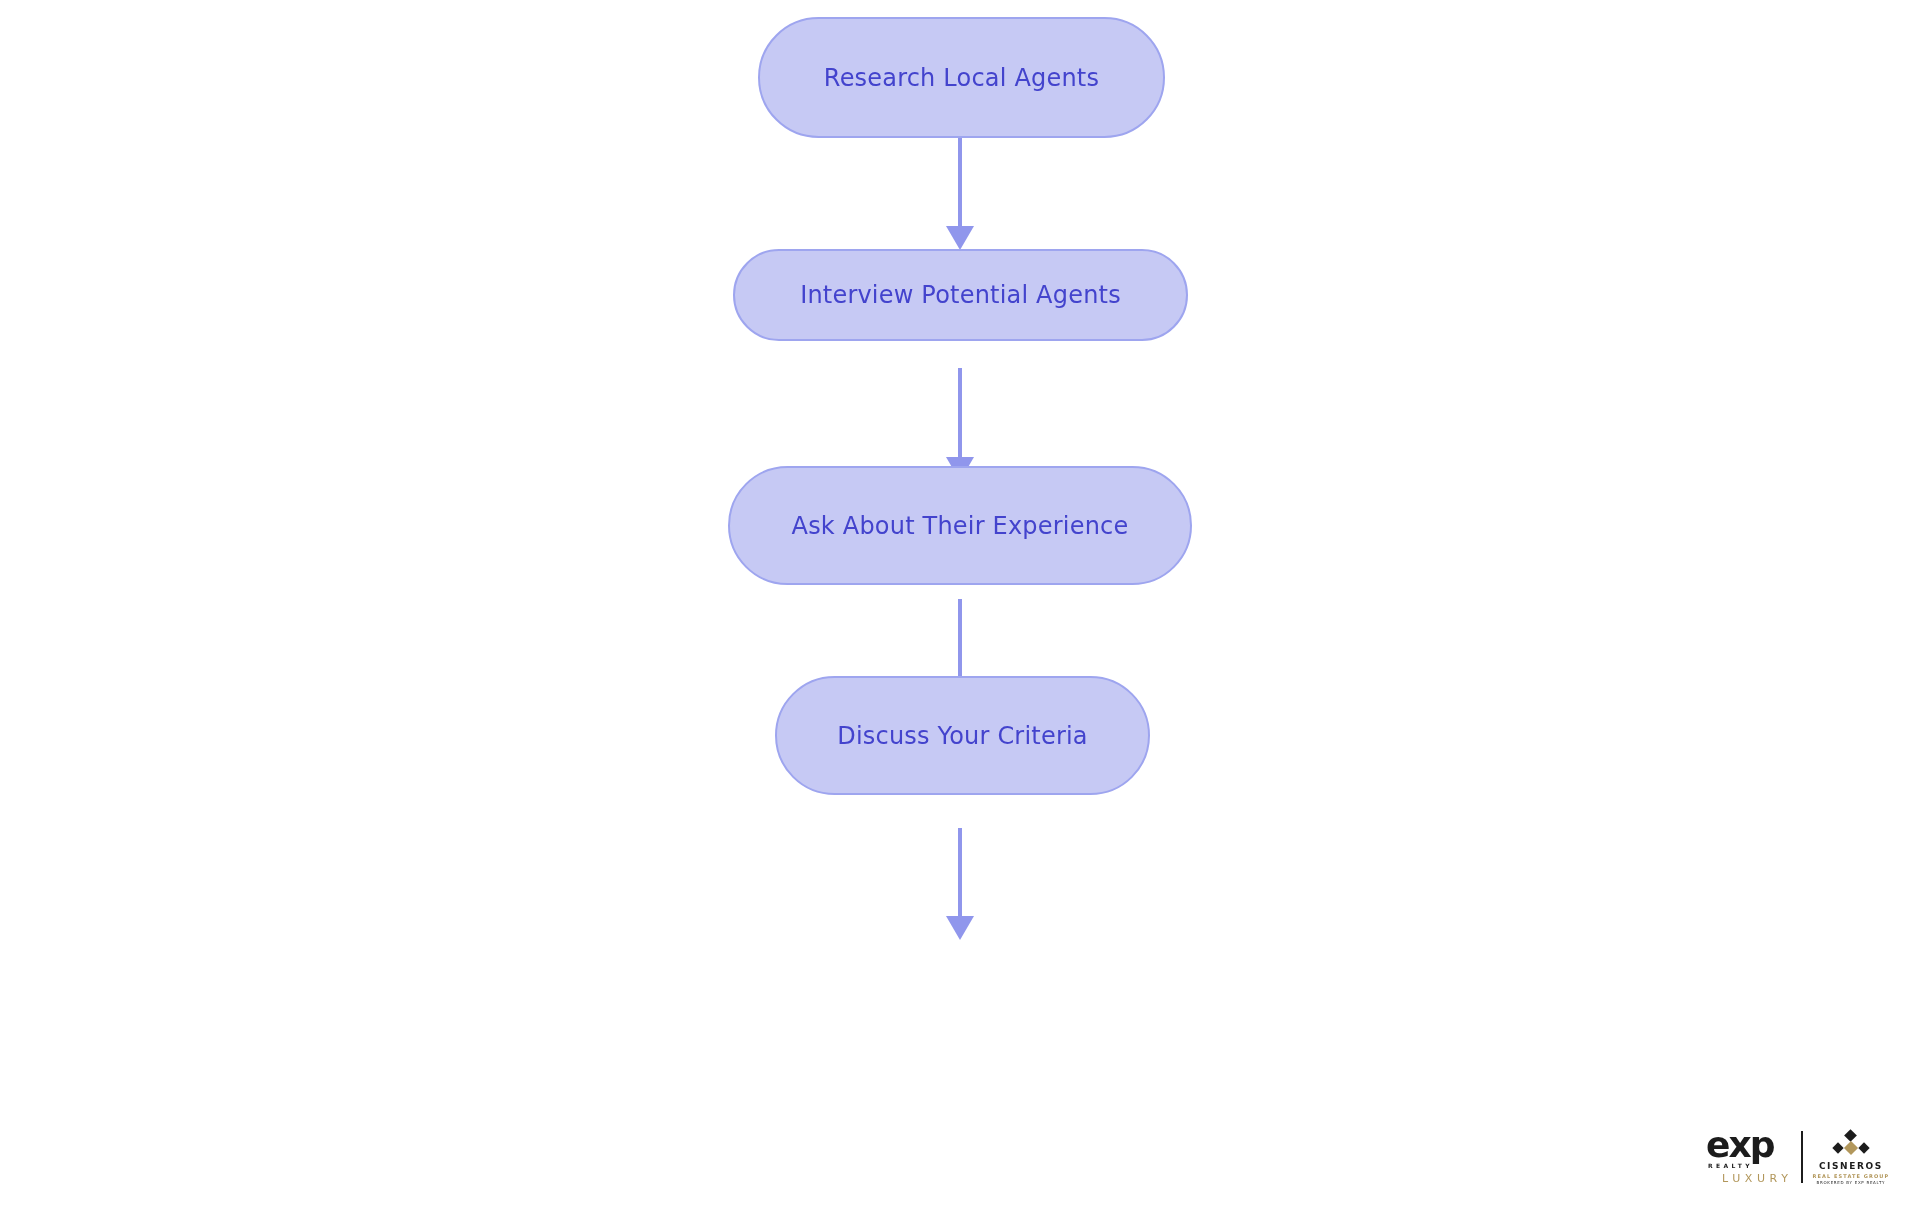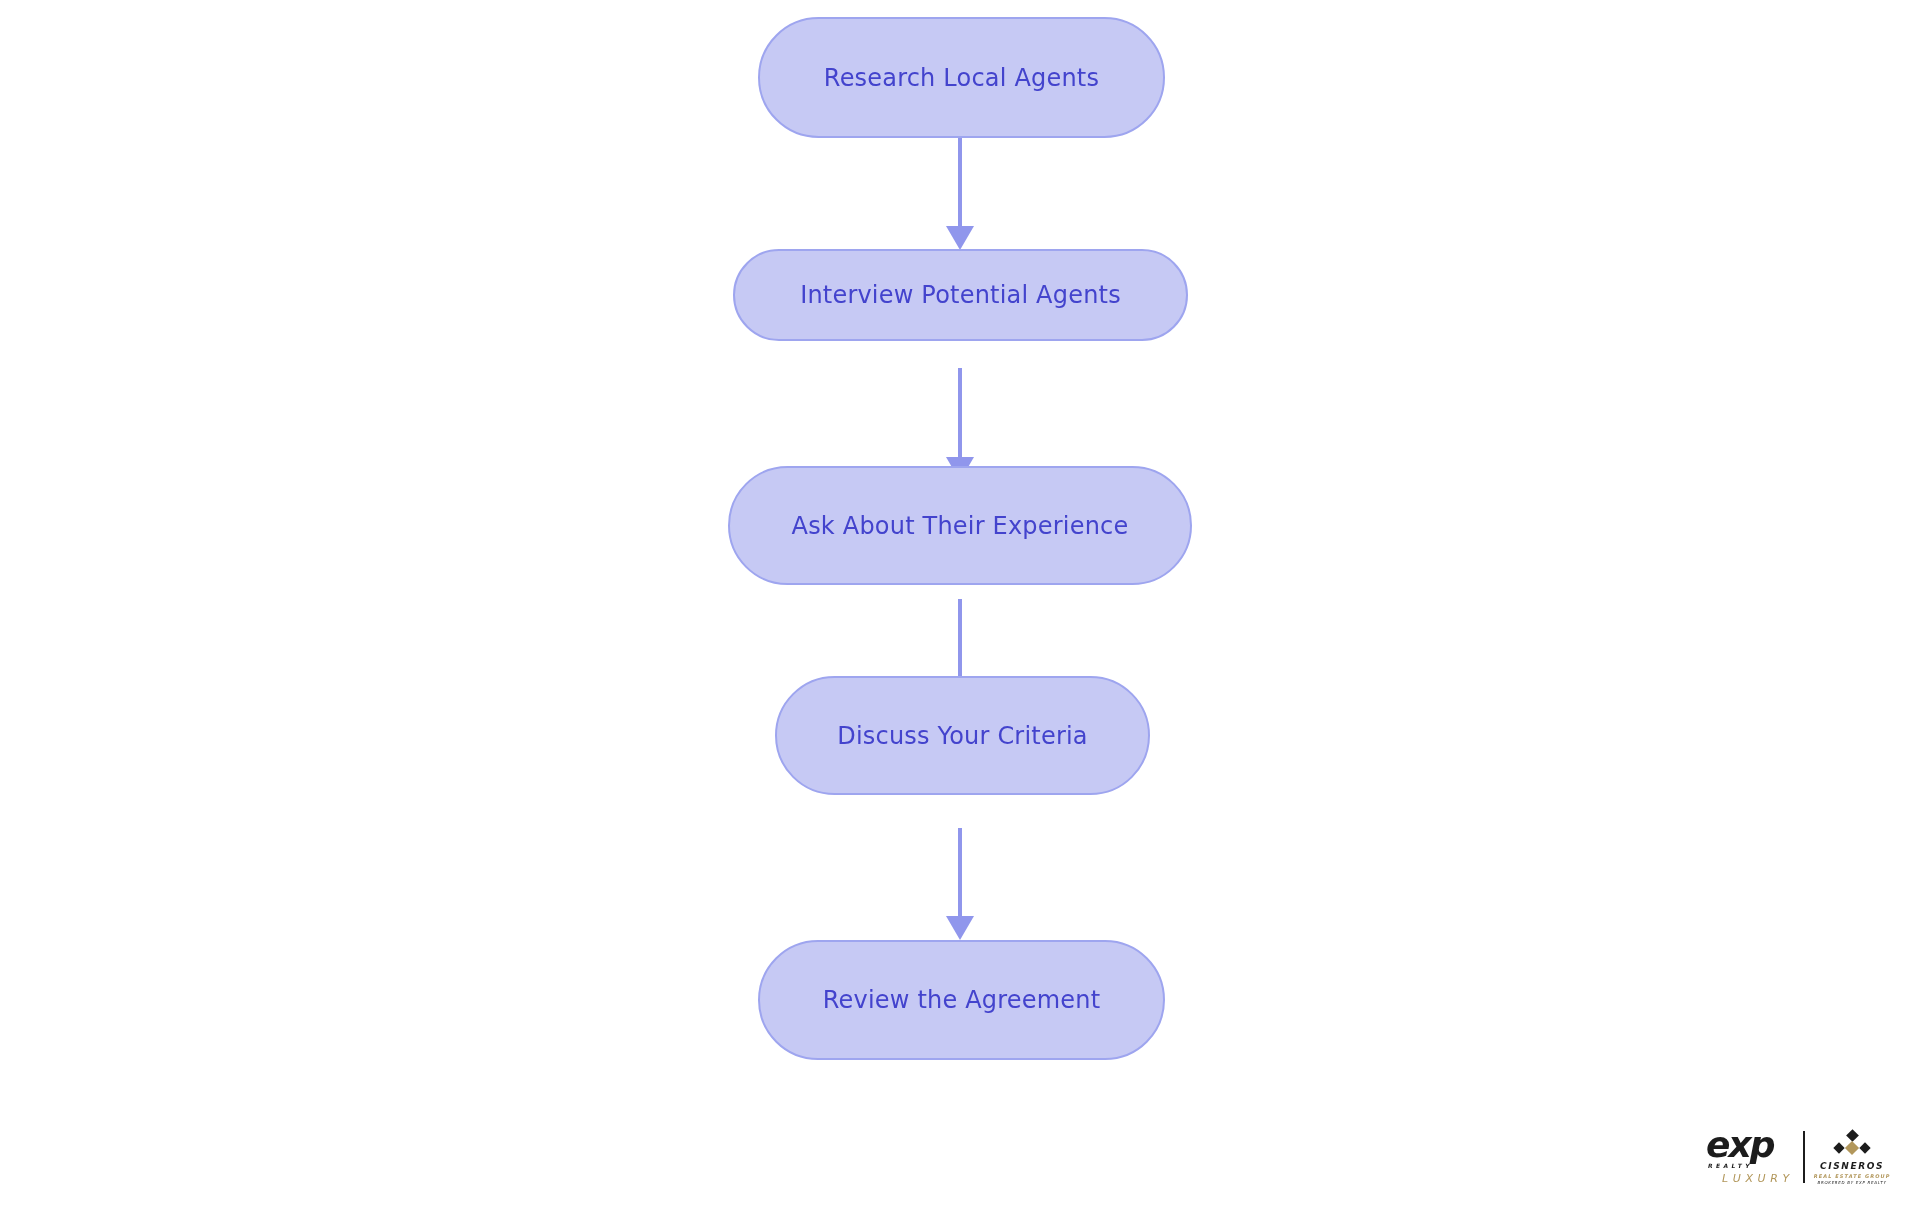--- a/index.html
+++ b/index.html
@@ -60,21 +60,20 @@
   
   .branding {
     position: absolute;
     left: 1706px;
     top: 1126px;
     height: 62px;
     display: flex;
     align-items: center;
     gap: 9px;
     z-index: 3;
-    font-style: italic;
   }
   .exp-logo { display: flex; flex-direction: column; align-items: flex-start; line-height: 1; }
   .exp-word {
     font-size: 36px;
     font-weight: 800;
     letter-spacing: -2px;
     color: var(--brand-black);
     line-height: 0.85;
     position: relative;
   }
@@ -150,23 +149,20 @@
   <div class="arrow-line a3-line"></div>
   <div class="arrow-head a3-head"></div>
 
   <div class="node n4">
     <span>Discuss Your Criteria</span>
   </div>
 
   <div class="arrow-line a4-line"></div>
   <div class="arrow-head a4-head"></div>
 
-  <div class="node n5">
-    <span>Review the Agreement</span>
-  </div>
 
   <div class="branding">
     <div class="exp-logo">
       <div class="exp-word">exp</div>
       <div class="exp-realty">REALTY</div>
       <div class="exp-luxury">LUXURY</div>
     </div>
     <div class="brand-divider"></div>
     <div class="cisneros">
       <div class="diamonds">

